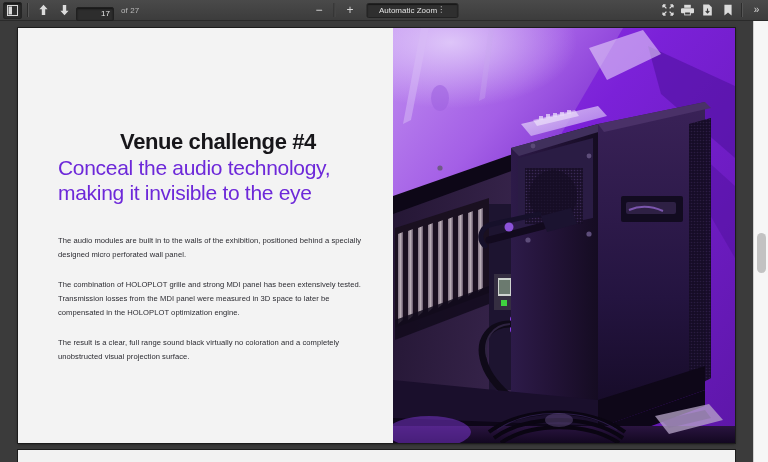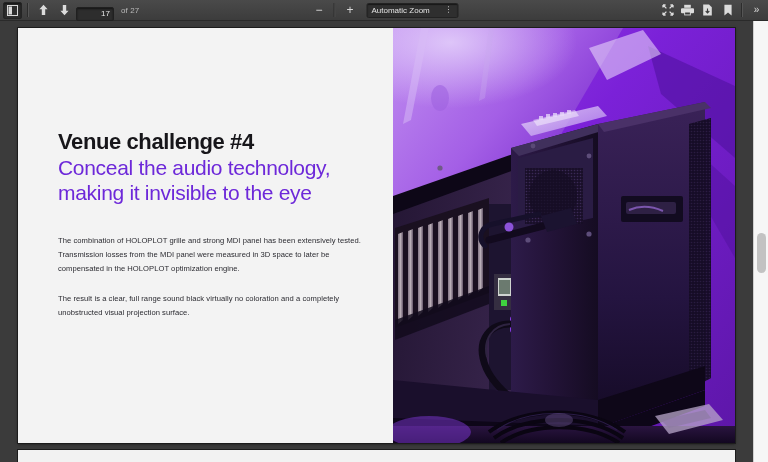--- a/index.html
+++ b/index.html
@@ -121,21 +121,21 @@
     border: 1px solid #222;
     border-radius: 2px;
     box-shadow: inset 0 1px 1px rgba(0,0,0,.5);
     color: #e2e2e2;
     font-size: 8px;
     font-family: "Liberation Sans", sans-serif;
     display: flex;
     align-items: center;
     padding: 0 4px;
     box-sizing: border-box;
-    justify-content: space-between;
+    justify-content: center;
     margin-left: 5px;
   }
   #zoom-select .zlabel { white-space: nowrap; }
   #zoom-select .zdots {
     font-size: 8px;
     letter-spacing: 0;
     line-height: 6px;
     color: #cfcfcf;
     padding-right: 1px;
   }
@@ -201,20 +201,21 @@
     width: 320px;
   }
   #headline .h-bold {
     font-size: 22px;
     font-weight: bold;
     color: #17161a;
     letter-spacing: -.4px;
     line-height: 27px;
     margin: 0;
     font-family: "Liberation Sans", sans-serif;
+    text-align: center;
   }
   #headline .h-light {
     font-size: 21px;
     font-weight: normal;
     color: #6d28d9;
     letter-spacing: -.3px;
     line-height: 25px;
     margin: 0;
     font-family: "Liberation Sans", sans-serif;
   }
@@ -368,20 +369,21 @@
 
         <div id="slide-text">
 
           <div id="headline">
             <div class="h-bold">Venue challenge #4</div>
             <div class="h-light">Conceal the audio technology,</div>
             <div class="h-light">making it invisible to the eye</div>
           </div>
 
           <div id="body-copy">
+            <p>The audio modules are built in to the walls of the exhibition, positioned behind a specially designed micro perforated wall panel.</p>
             <p>The combination of HOLOPLOT grille and strong MDI panel has been extensively tested. Transmission losses from the MDI panel were measured in 3D space to later be compensated in the HOLOPLOT optimization engine.</p>
             <p>The result is a clear, full range sound black virtually no coloration and a completely unobstructed visual projection surface.</p>
           </div>
         </div>
 
         <div id="slide-photo">
           <span class="vis-hidden">Rear view of black loudspeaker / audio module cabinets mounted on a rigging frame, lit with vivid purple stage lighting, showing connector panels, power cables and a ventilation grille.</span>
           <svg id="photo-svg" viewBox="0 0 342 415" preserveAspectRatio="none" aria-hidden="true">
             <defs>
               <linearGradient id="bgWall" x1="0" y1="0" x2="1" y2="1">

